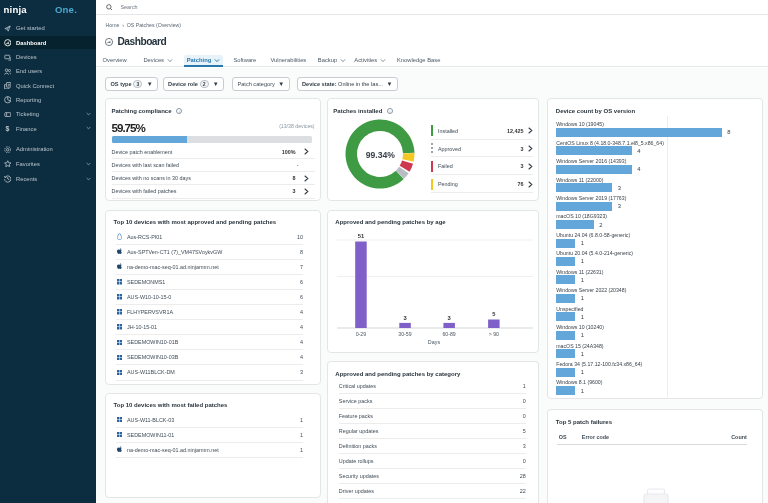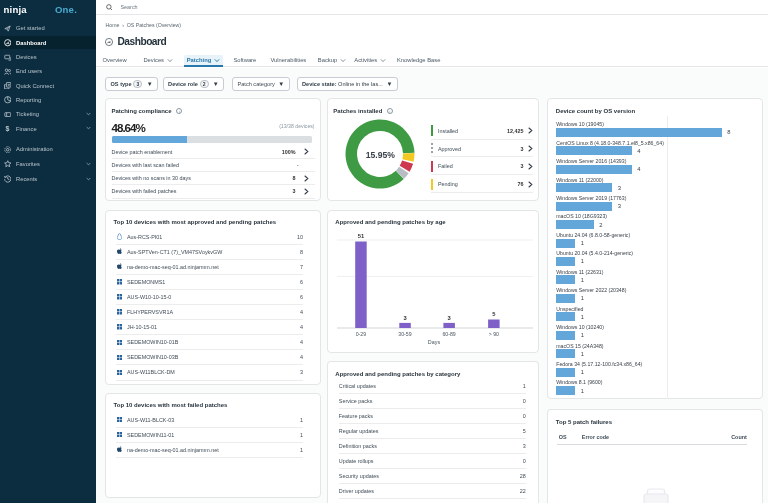--- a/index.html
+++ b/index.html
@@ -189,21 +189,21 @@
   </div>
 <div class="fbtn" style="left:296.5px; width:101.5px;">
     <span>Device state: <span style="font-weight:normal;">Online in the las...</span></span>
     <span class="arr">▼</span>
   </div>
 
 <div style="position:absolute; left:96px; top:68px; width:672px; height:435px; background:#fafbfb;"></div>
 
 <div class="card" style="left:105px; top:98.2px; width:215.6px; height:103px;">
   <h3 style="left:5.5px; top:8.5px;">Patching compliance <span class="info">i</span></h3>
-  <div style="position:absolute; left:5.5px; top:22.3px; font-size:11.6px; letter-spacing:-1px; font-weight:bold; color:#222;">48.64%</div>
+  <div style="position:absolute; left:5.5px; top:22.3px; font-size:11.6px; letter-spacing:-1px; font-weight:bold; color:#222;">59.75%</div>
   <div style="position:absolute; right:5px; top:24.2px; font-size:5.2px; color:#8a98a3;">(13/38 devices)</div>
   <div style="position:absolute; left:5.5px; top:37.3px; width:200px; height:7px; background:#dcdfe2; border-radius:1.5px; overflow:hidden;">
     <div style="width:75px; height:7px; background:#62a6da;"></div>
   </div>
   <div style="position:absolute; left:5.5px; top:46.6px; width:203px;">
     <div class="rowline" style="height:13.2px; padding-right:6px;">
         <span>Device patch enablement</span>
         <span style="display:flex;align-items:center;">
           <span class="val">100%</span>
           <span class="chev" style="display:inline-flex;align-items:center;">
@@ -243,21 +243,21 @@
 </div>
 
 <div class="card" style="left:326.8px; top:98.2px; width:212.5px; height:103px;">
   <h3 style="left:5.5px; top:8.5px;">Patches installed <span class="info">i</span></h3>
   <svg width="70" height="70" viewBox="-35 -35 70 70" style="position:absolute; left:17.5px; top:20.3px;">
       <path d="M23.75 25.03 A34.5 34.5 0 1 1 34.48 -1.20 L22.99 -0.80 A23 23 0 1 0 15.83 16.68 Z" fill="#3f9b43"></path>
       <path d="M34.49 -0.90 A34.5 34.5 0 0 1 33.62 7.76 L22.41 5.17 A23 23 0 0 0 22.99 -0.60 Z" fill="#f4c822"></path>
       <path d="M33.08 9.80 A34.5 34.5 0 0 1 29.57 17.77 L19.71 11.85 A23 23 0 0 0 22.05 6.53 Z" fill="#cd3a50"></path>
       <path d="M28.60 19.29 A34.5 34.5 0 0 1 23.97 24.82 L15.98 16.54 A23 23 0 0 0 19.07 12.86 Z" fill="#b7bdc2"></path>
     </svg>
-  <div style="position:absolute; left:17.5px; top:51px; width:70px; text-align:center; font-size:8.6px; font-weight:bold; color:#3a4149;">15.95%</div>
+  <div style="position:absolute; left:17.5px; top:51px; width:70px; text-align:center; font-size:8.6px; font-weight:bold; color:#3a4149;">99.34%</div>
   <div class="leg" style="top:22.5px;">
       <span class="bar" style="background:#3f9b43"></span>
       <span class="lbl">Installed</span>
       <span class="v">12,425</span>
       <span class="ch" style="top:5.5px;"><svg width="5" height="7" viewBox="0 0 5 7">
           <path d="M1 1 L3.8 3.5 L1 6" stroke="#333d46" stroke-width="1.1" fill="none" stroke-linecap="round"></path>
         </svg></span>
     </div>
   <div class="leg" style="top:40.4px;">
       <span class="bar" style="background:repeating-linear-gradient(180deg,#9aa3ab 0,#9aa3ab 2.4px,#ffffff 2.4px,#ffffff 3.8px);"></span>

